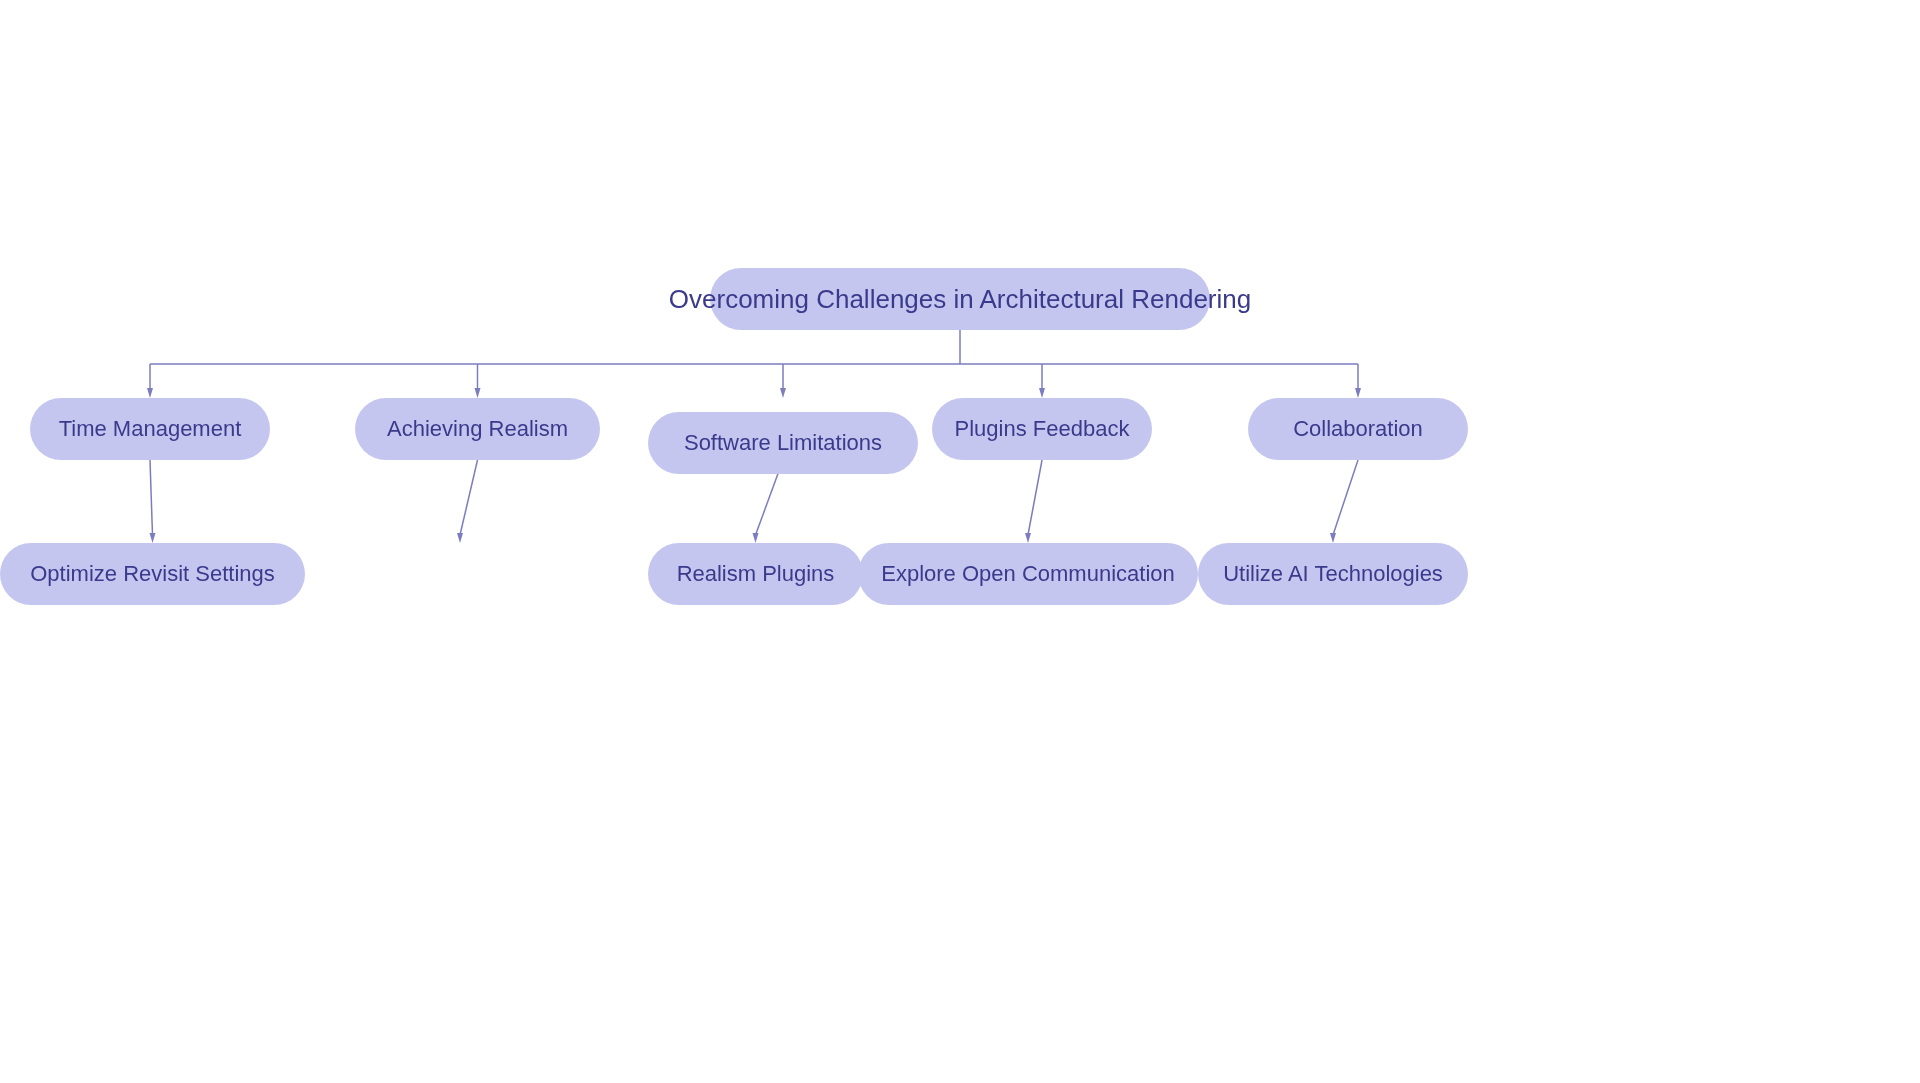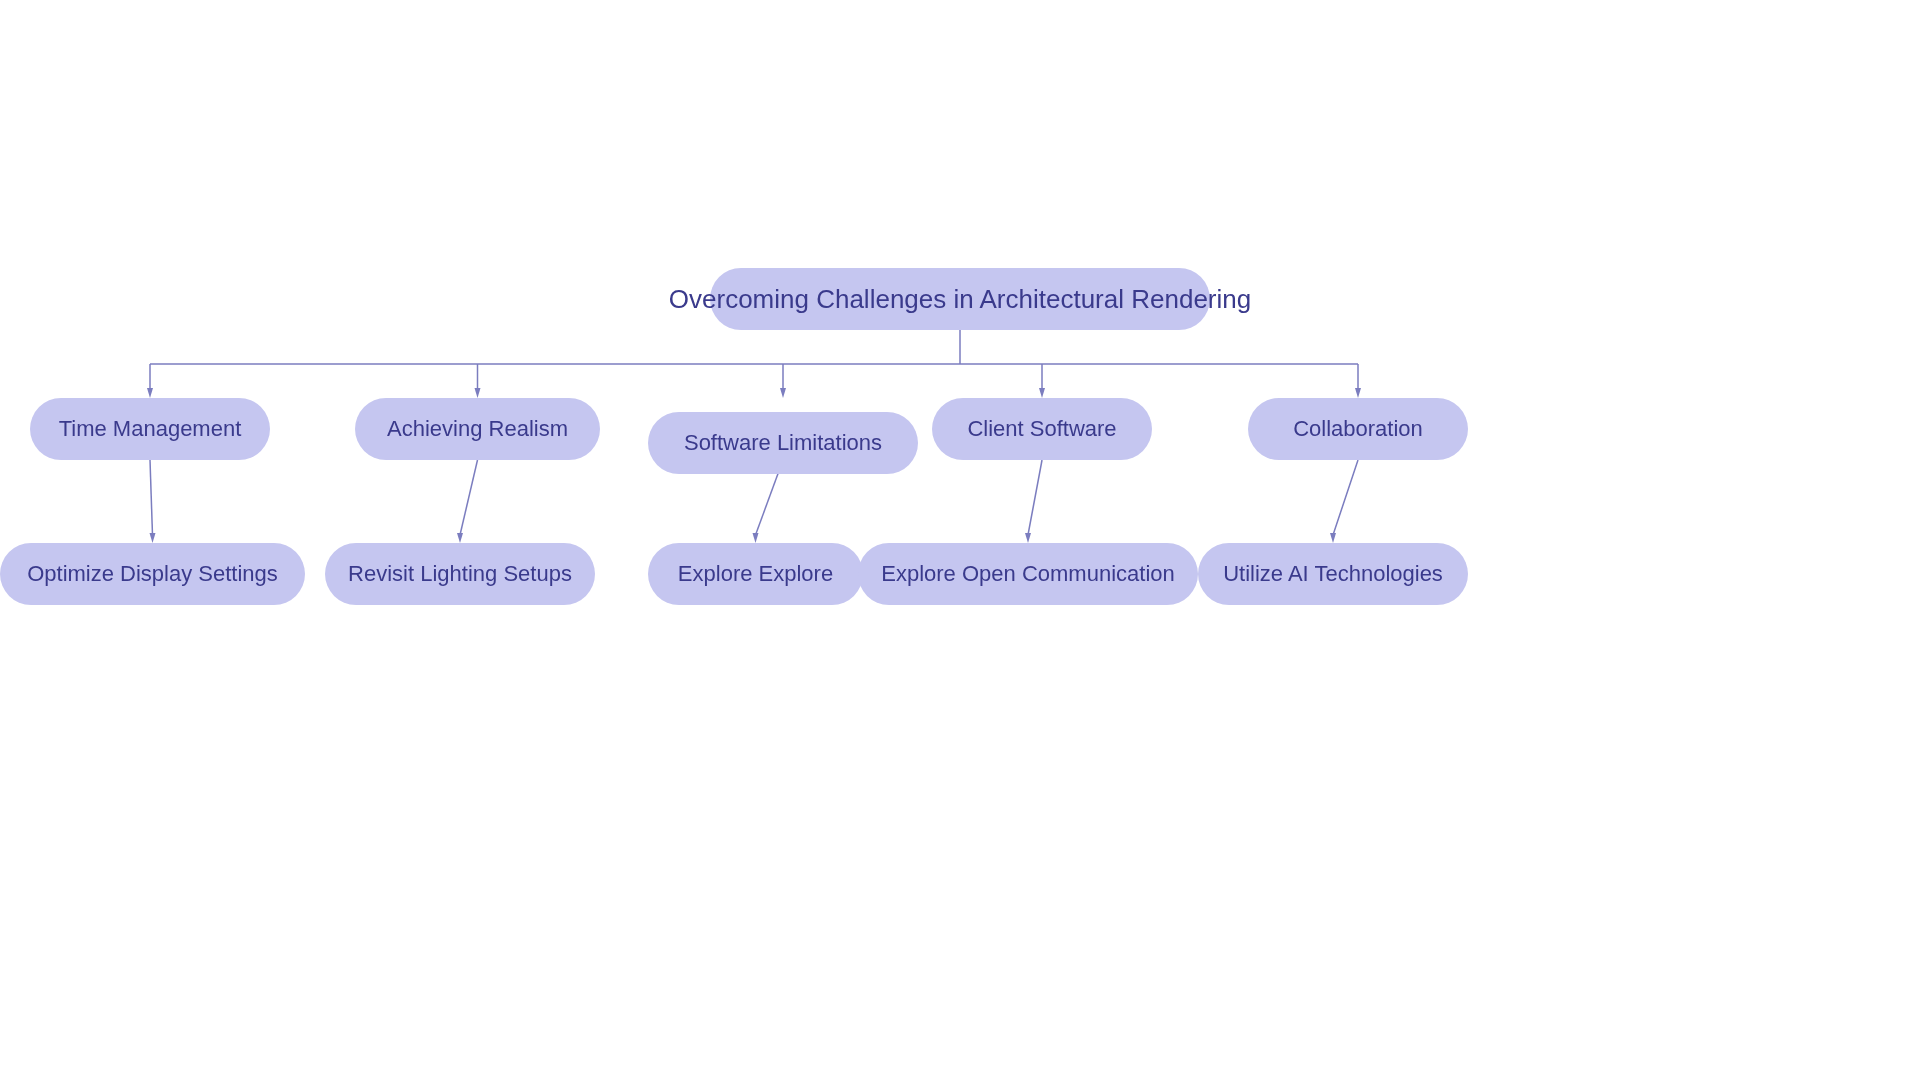--- a/index.html
+++ b/index.html
@@ -82,34 +82,31 @@
   <div class="node" id="n1" style="left: 30px; top: 370px; width: 240px; height: 62px;">
     <span>Time Management</span>
   </div>
   <div class="node" id="n2" style="left: 355px; top: 370px; width: 245px; height: 62px; text-align: right;">
     <span>Achieving Realism</span>
   </div>
   <div class="node" id="n3" style="left: 648px; top: 384px; width: 270px; height: 62px;">
     <span>Software Limitations</span>
   </div>
   <div class="node" id="n4" style="left: 932px; top: 370px; width: 220px; height: 62px;">
-    <span>Client Software</span>
+    <span>Plugins Feedback</span>
   </div>
   <div class="node" id="n5" style="left: 1248px; top: 370px; width: 220px; height: 62px;">
     <span>Collaboration</span>
   </div>
 
   <div class="node" id="c1" style="left: 0px; top: 515px; width: 305px; height: 62px;">
-    <span>Optimize Display Settings</span>
-  </div>
-  <div class="node" id="c2" style="left: 325px; top: 515px; width: 270px; height: 62px;">
-    <span>Revisit Lighting Setups</span>
+    <span>Optimize Revisit Settings</span>
   </div>
   <div class="node" id="c3" style="left: 648px; top: 515px; width: 215px; height: 62px;">
-    <span>Explore Explore</span>
+    <span>Realism Plugins</span>
   </div>
   <div class="node" id="c4" style="left: 858px; top: 515px; width: 340px; height: 62px;">
     <span>Explore Open Communication</span>
   </div>
   <div class="node" id="c5" style="left: 1198px; top: 515px; width: 270px; height: 62px; text-align: right;">
     <span>Utilize AI Technologies</span>
   </div>
 </div>
 
 </body></html>

